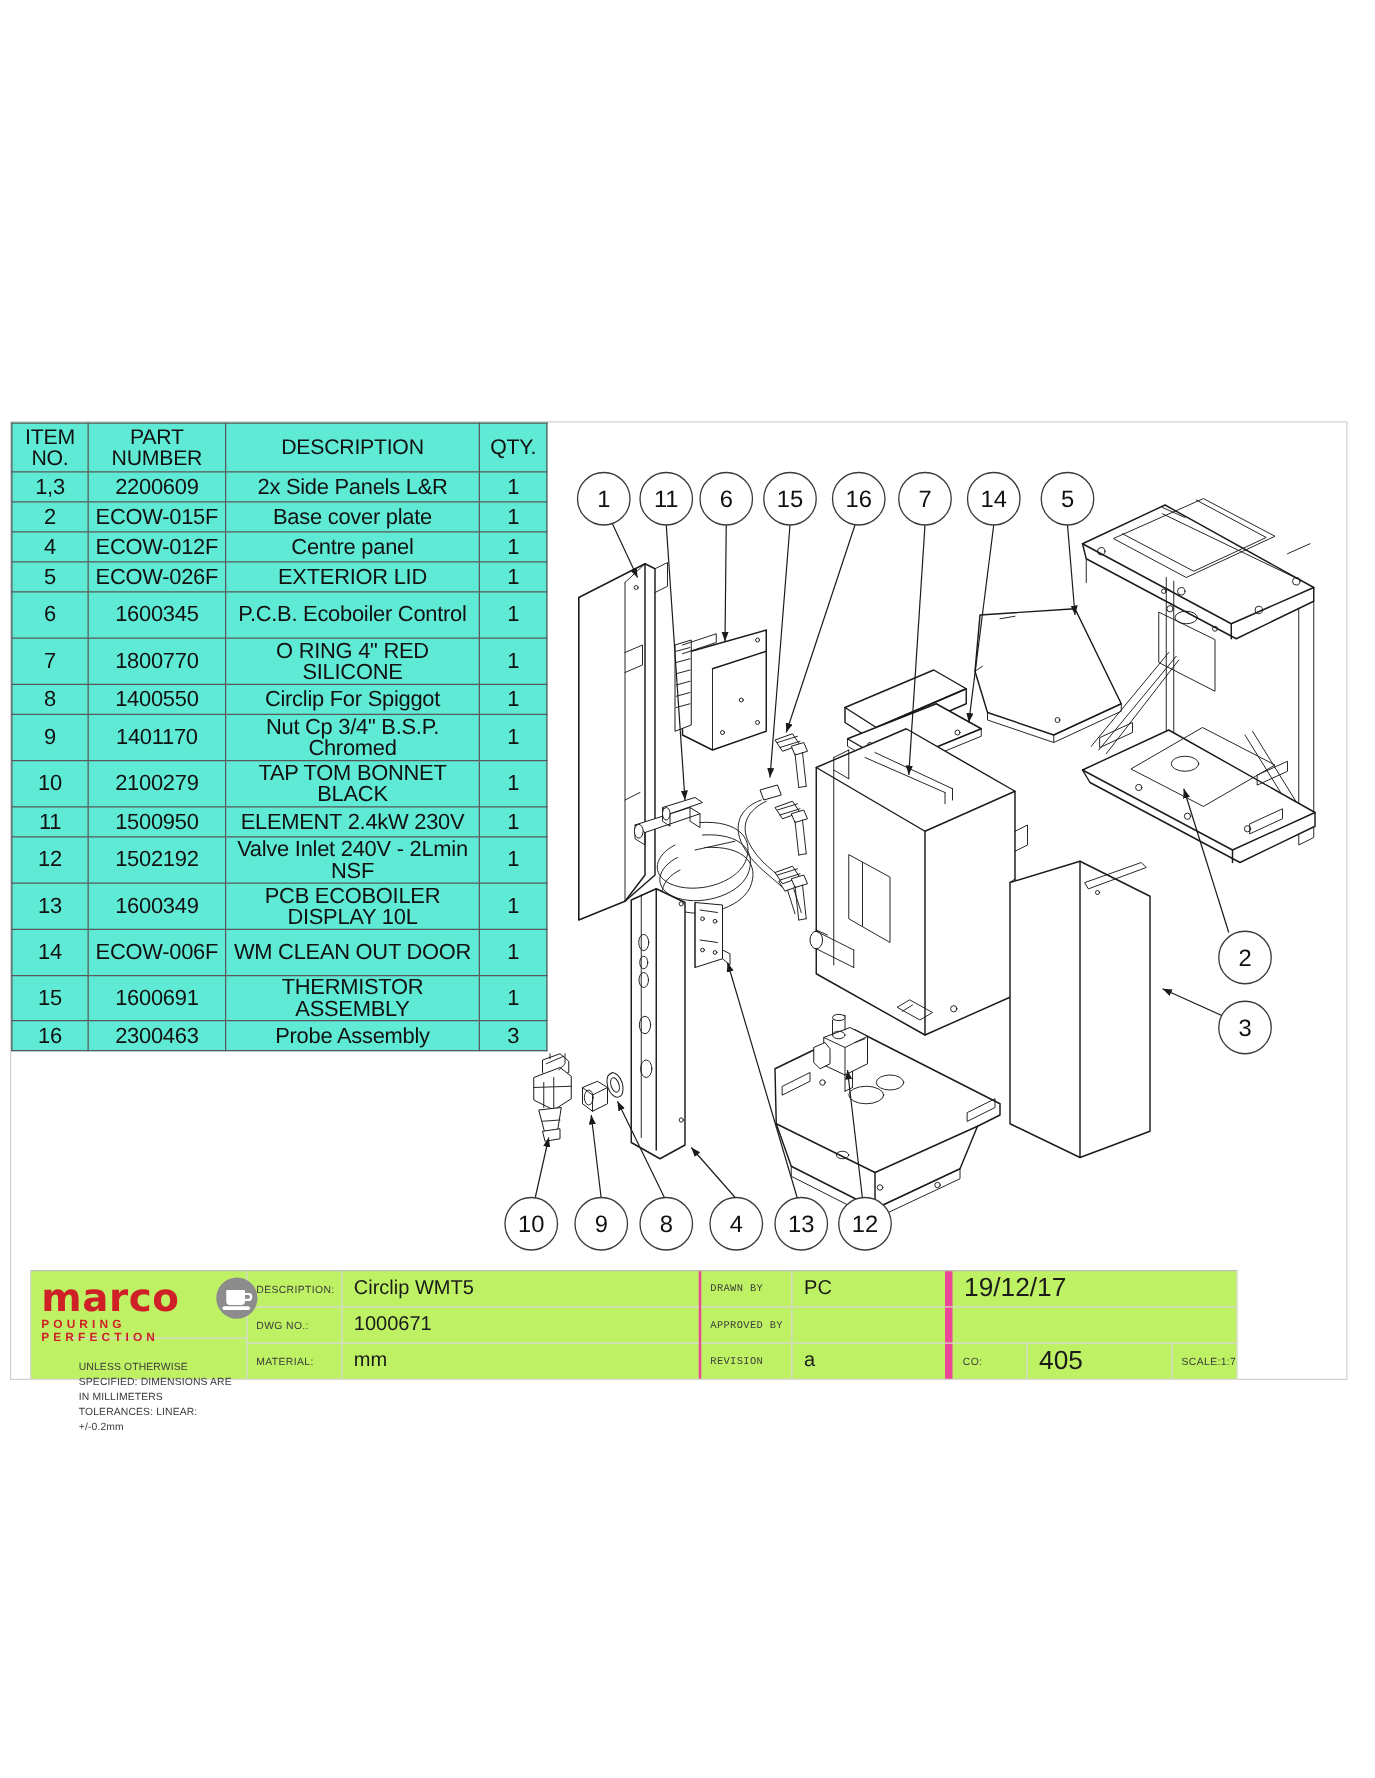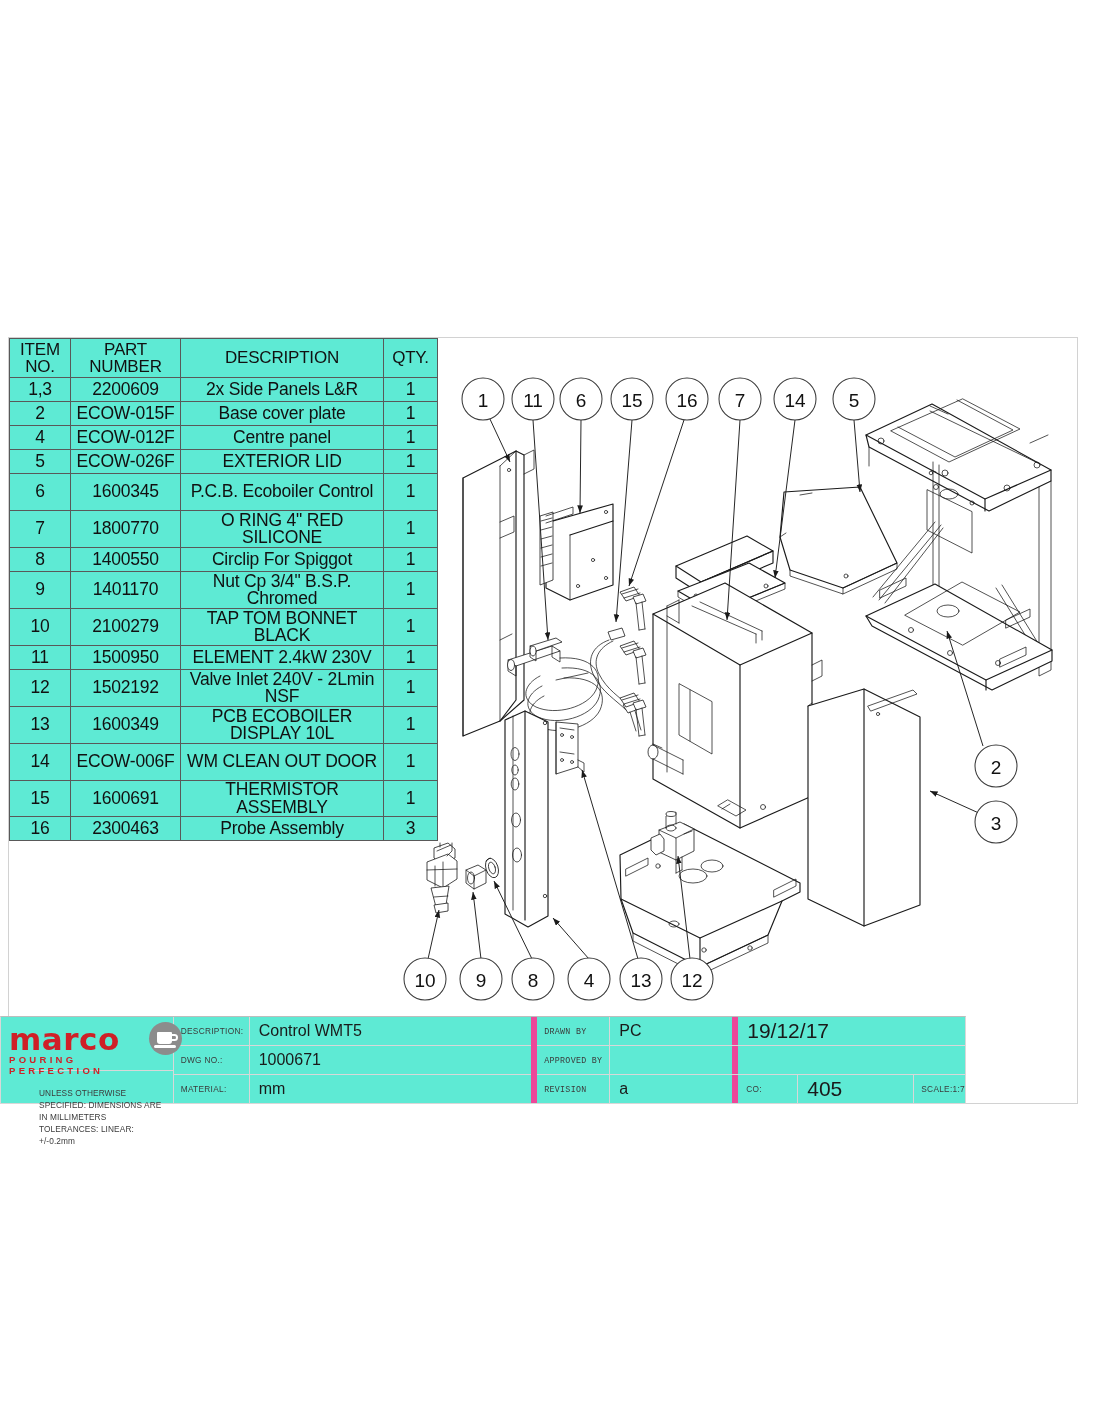--- a/index.html
+++ b/index.html
@@ -64,29 +64,29 @@
   .bom tr.r1 td { height: 23px; }
   .bom tr.r2 td { height: 36px; }
   .col-item  { width: 58px; }
   .col-part  { width: 107px; }
   .col-desc  { width: 200px; }
   .col-qty   { width: 51px; }
 
   
   .titleblock {
     position: absolute;
-    left: 0;
+    left: 24px;
     top: 1016px;
     width: 966px;
     height: 88px;
     box-sizing: border-box;
     border: 1px solid #d8d8d8;
     border-top: 1px solid #bdbdbd;
     display: flex;
-    background: #5eead4;
+    background: #bef264;
   }
   .tb-logo {
     width: 242px;
     border-right: 1px solid #d8d8d8;
     box-sizing: border-box;
     position: relative;
     display: flex;
     flex-direction: column;
     justify-content: flex-start;
   }
@@ -159,21 +159,21 @@
     font-family: "Liberation Sans", sans-serif;
     letter-spacing: 0.1px;
     margin-left: 32px;
   }
 
   .tb-mid {
     width: 508px;
     box-sizing: border-box;
     display: flex;
     flex-direction: column;
-    border-right: 6px solid #ec4899;
+    border-right: 2px solid #ec4899;
   }
   .tb-row {
     display: flex;
     flex: 1;
     border-bottom: 1px solid #d8d8d8;
   }
   .tb-row:last-child { border-bottom: none; }
   .tb-lbl {
     width: 76px;
     box-sizing: border-box;
@@ -788,21 +788,21 @@
       </div>
       <div class="tb-notes">
         <div>UNLESS OTHERWISE SPECIFIED: DIMENSIONS ARE IN MILLIMETERS</div>
         <div>TOLERANCES: LINEAR: +/-0.2mm</div>
       </div>
     </div>
 
     <div class="tb-mid">
       <div class="tb-row">
         <div class="tb-lbl">DESCRIPTION:</div>
-        <div class="tb-val">Control WMT5</div>
+        <div class="tb-val">Circlip WMT5</div>
       </div>
       <div class="tb-row">
         <div class="tb-lbl">DWG NO.:</div>
         <div class="tb-val">1000671</div>
       </div>
       <div class="tb-row">
         <div class="tb-lbl">MATERIAL:</div>
         <div class="tb-val">mm</div>
       </div>
     </div>

